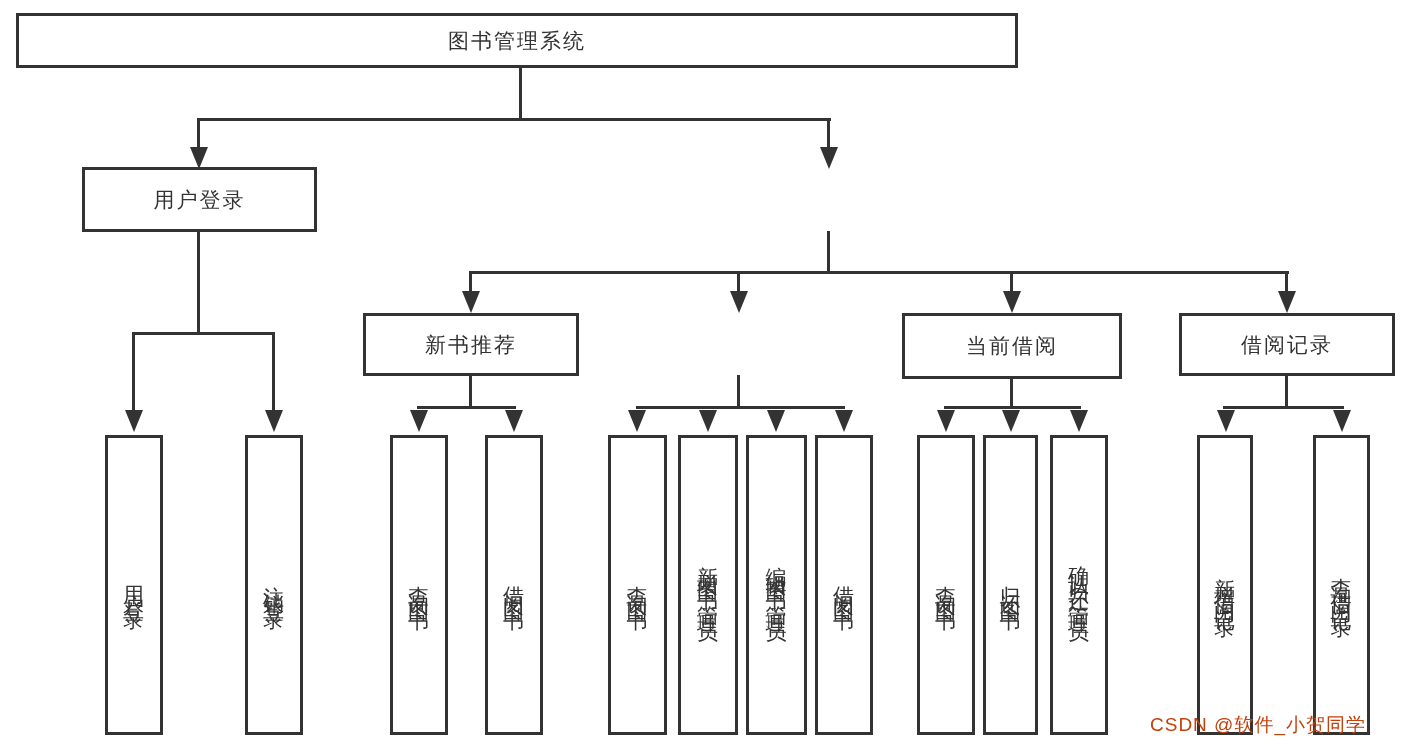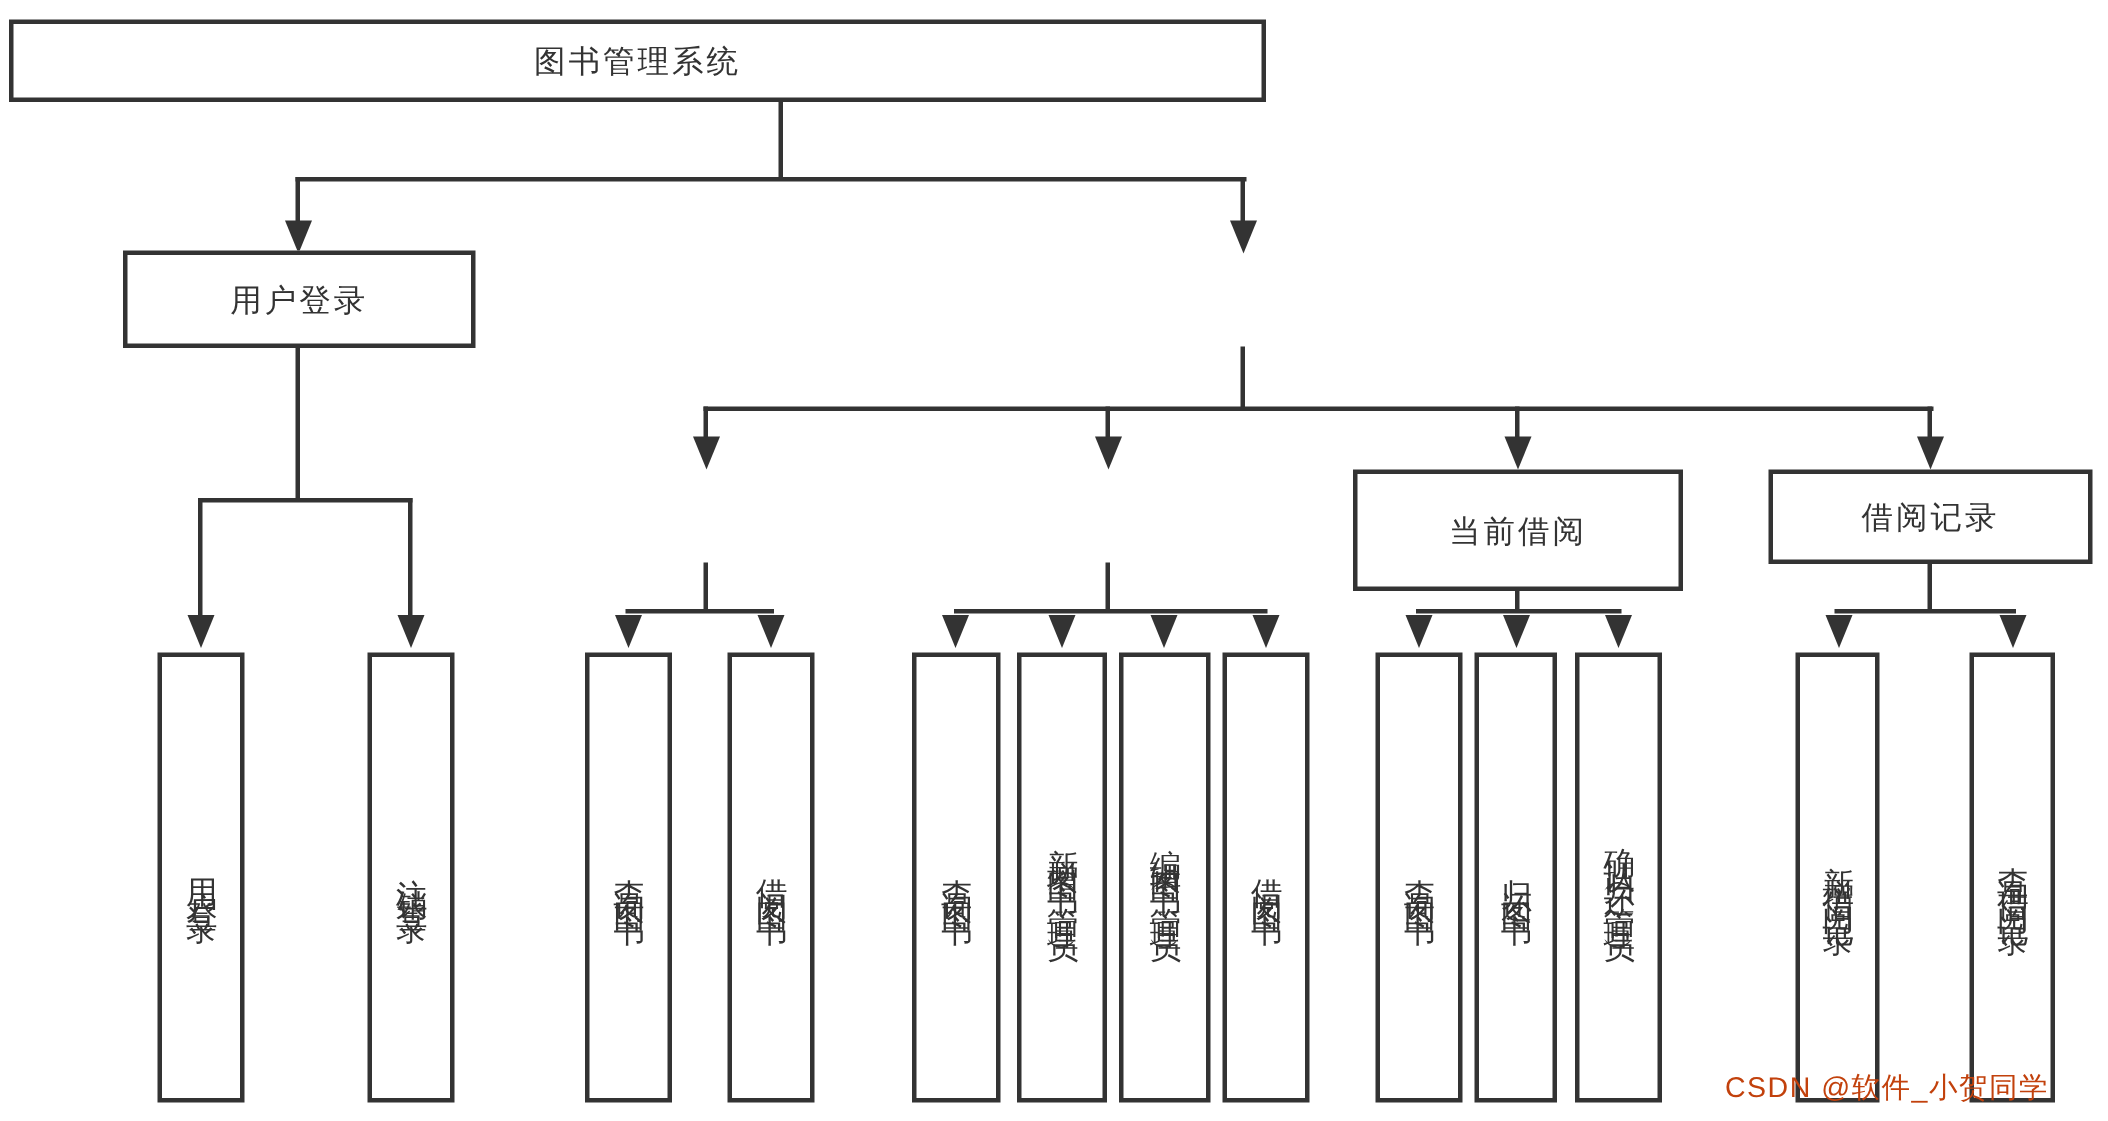--- a/index.html
+++ b/index.html
@@ -98,29 +98,32 @@
   <div class="ln h" style="left:944px;top:406px;width:137px"></div>
   <div class="ah" style="left:937px;top:410px"></div>
   <div class="ah" style="left:1002px;top:410px"></div>
   <div class="ah" style="left:1070px;top:410px"></div>
 
   <div class="ln v" style="left:1285px;top:375px;height:33px"></div>
   <div class="ln h" style="left:1223px;top:406px;width:121px"></div>
   <div class="ah" style="left:1217px;top:410px"></div>
   <div class="ah" style="left:1333px;top:410px"></div>
 
-  <div class="box hbox" style="left:6px;top:13px;width:838px;height:55px">
+  <div class="box hbox" style="left:16px;top:13px;width:1002px;height:55px">
     <span>图书管理系统</span>
   </div>
 
   <div class="box hbox" style="left:82px;top:167px;width:235px;height:65px">
     <span>用户登录</span>
   </div>
 
-  <div class="box hbox" style="left:902px;top:313px;width:220px;height:81px">
+  <div class="box hbox" style="left:363px;top:313px;width:216px;height:63px">
+    <span>新书推荐</span>
+  </div>
+  <div class="box hbox" style="left:902px;top:313px;width:220px;height:66px">
     <span>当前借阅</span>
   </div>
   <div class="box hbox" style="left:1179px;top:313px;width:216px;height:63px">
     <span>借阅记录</span>
   </div>
 
   <div class="box vleaf" style="left:105px;width:58px">
     <span class="vtxt">用户登录</span>
   </div>
   <div class="box vleaf" style="left:245px;width:58px">

